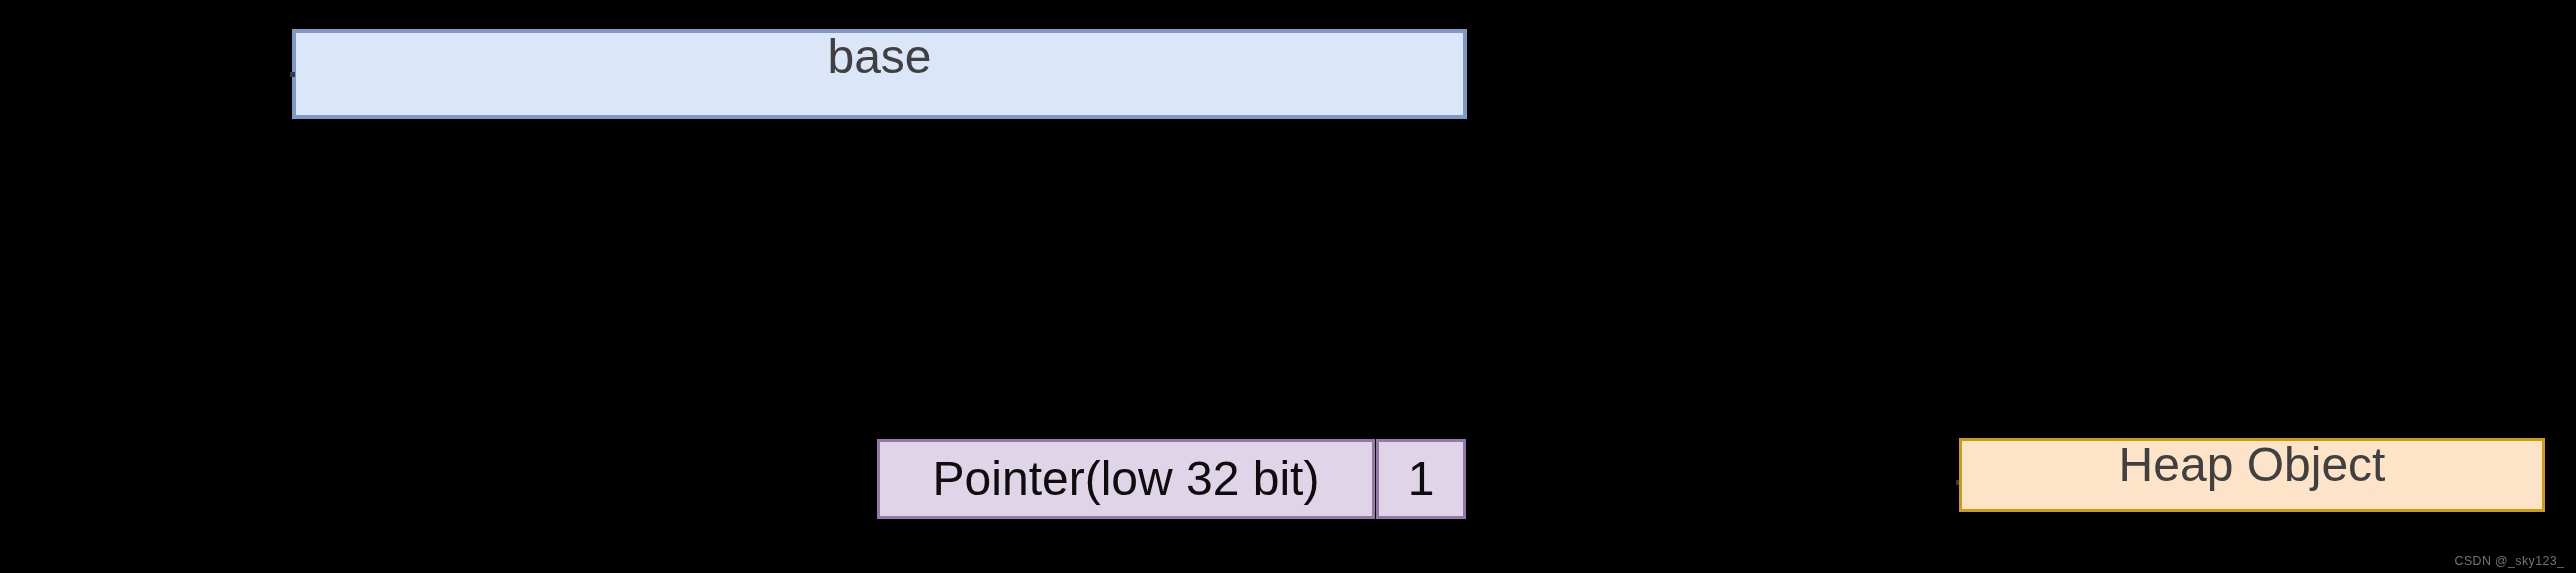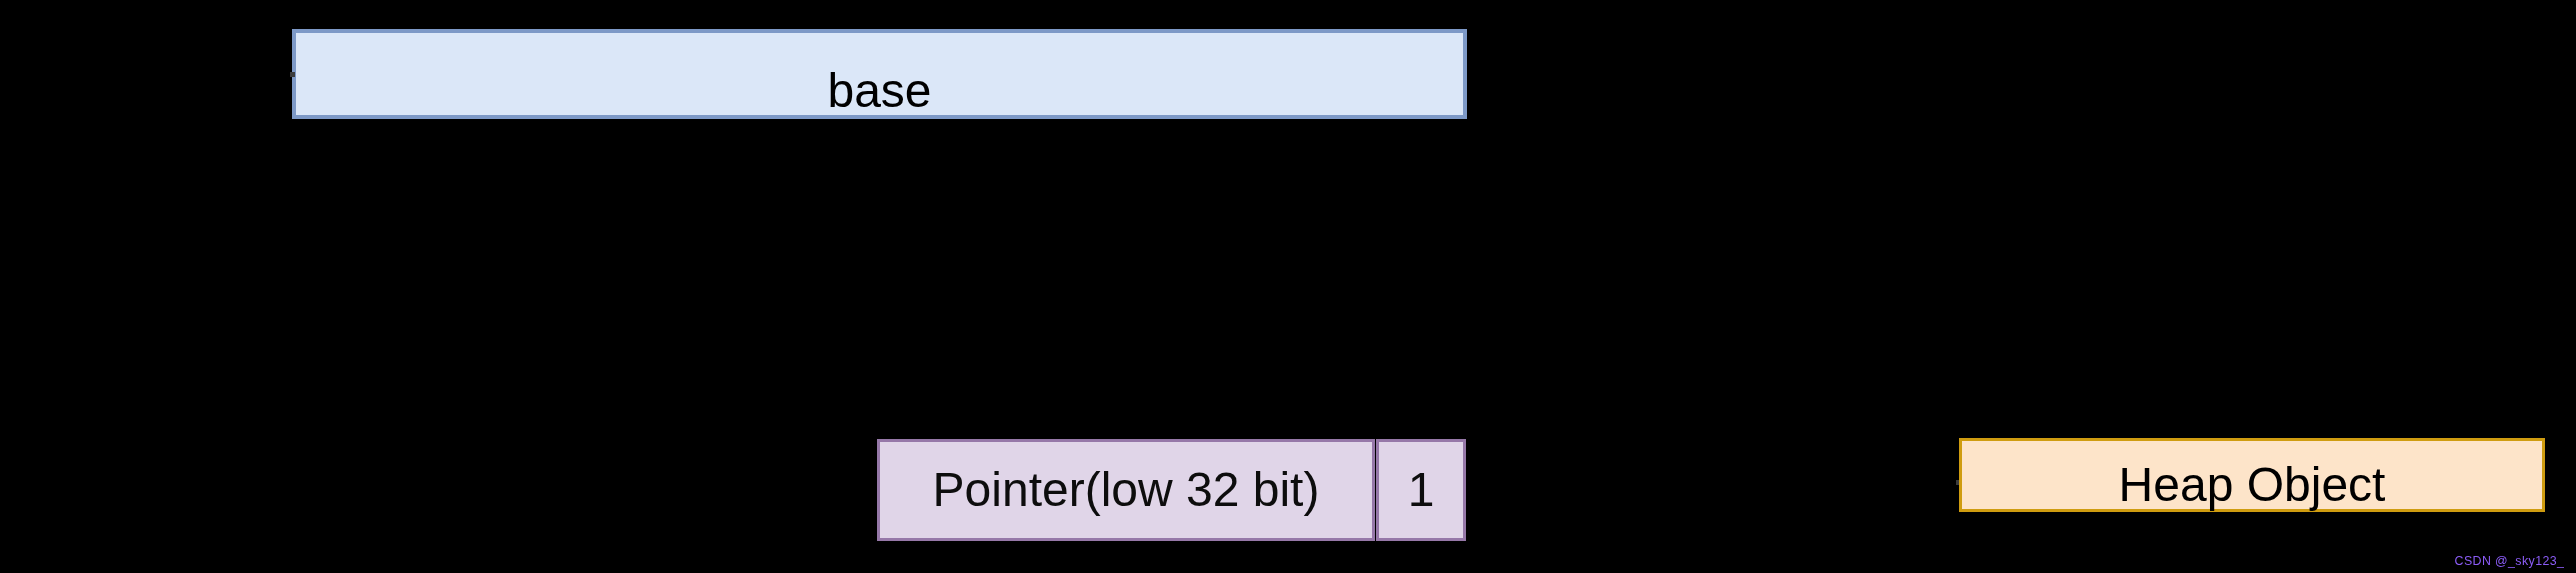--- a/index.html
+++ b/index.html
@@ -12,41 +12,41 @@
     width: 2576px;
     height: 573px;
     background: #000000;
     overflow: hidden;
     font-family: "Liberation Sans", sans-serif;
   }
   .box {
     position: absolute;
     box-sizing: border-box;
     display: flex;
-    align-items: flex-end;
+    align-items: flex-start;
     justify-content: center;
-    color: #000000;
+    color: #404040;
     font-size: 48px;
     line-height: 1;
     white-space: nowrap;
   }
   .base-box {
     left: 292px;
     top: 29px;
     width: 1175px;
     height: 90px;
     background: #dbe7f8;
     border: 4.4px solid #7d99c7;
   }
   .pointer-group {
     position: absolute;
     left: 877px;
     top: 439px;
     width: 589px;
-    height: 102px;
+    height: 80px;
     display: flex;
     gap: 1px;
   }
   .pointer-cell {
     box-sizing: border-box;
     flex: 1 1 auto;
     display: flex;
     align-items: center;
     justify-content: center;
     background: #e0d5e8;
@@ -87,21 +87,21 @@
     top: 72px;
   }
   .arrow-tip.heap-tip {
     left: 1956px;
     top: 480px;
   }
   .watermark {
     position: absolute;
     right: 11.7px;
     bottom: 5.8px;
-    color: #8b5cf6;
+    color: #737373;
     font-size: 12.4px;
     letter-spacing: 0.4px;
     line-height: 1;
   }
 </style>
 </head>
 <body>
 
 <div class="canvas">
 

